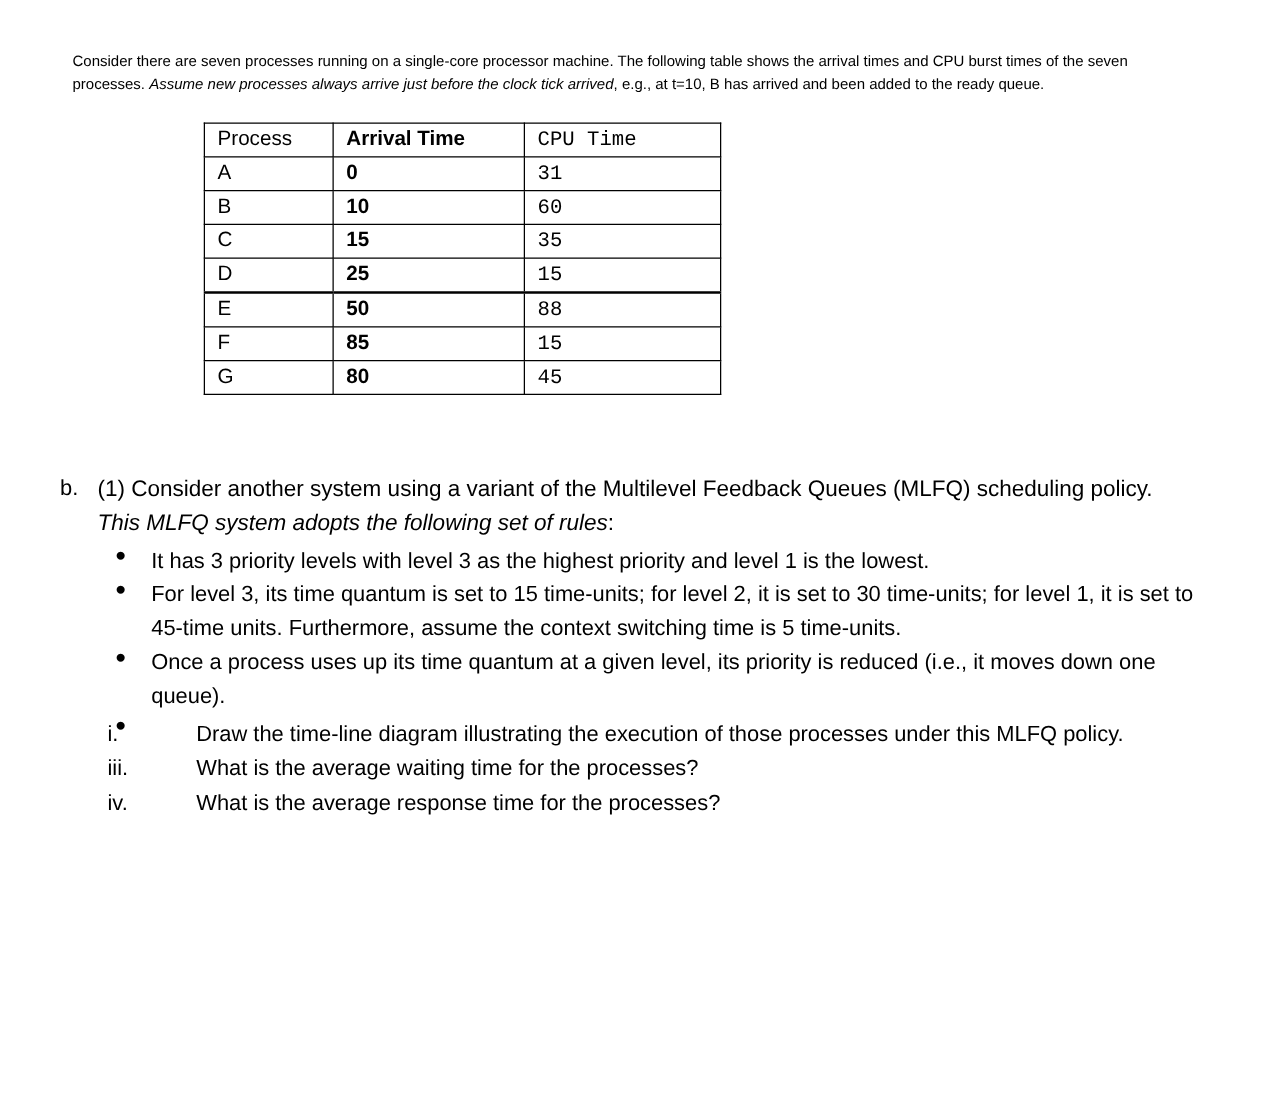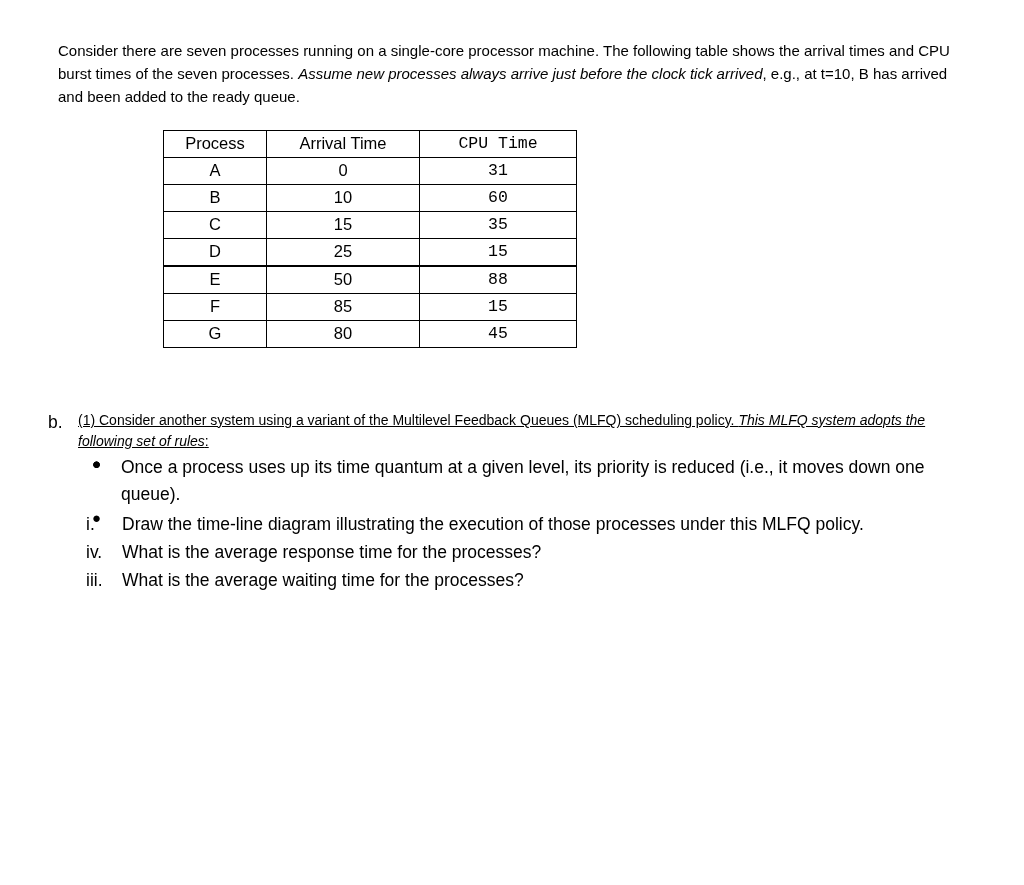--- a/index.html
+++ b/index.html
@@ -17,63 +17,61 @@
     position: relative;
     overflow: hidden;
   }
   .page {
     padding: 40px 48px 0 48px;
     box-sizing: border-box;
   }
   .intro {
     margin: 0 0 0 10px;
     width: 900px;
-    font-size: 15px;
+    font-size: 12px;
     line-height: 1.52;
   }
   .intro .ital {
     font-style: italic;
   }
   table.proc {
     border-collapse: collapse;
     margin: 22px 0 0 115px;
     font-size: 16.5px;
   }
   table.proc td {
     border: 1px solid #000000;
-    text-align: center;
     padding: 1px 10px;
     height: 24px;
     box-sizing: border-box;
   }
   table.proc td.c1 { width: 103px; }
-  table.proc td.c2 { width: 153px; }
+  table.proc td.c2 { width: 153px; font-weight: bold; }
   table.proc td.c3 { width: 157px; font-family: Liberation Mono, monospace; }
   table.proc tr.gap td {
     border-top-width: 2px;
   }
   .section-b {
     margin-top: 62px;
     position: relative;
     padding-left: 0;
   }
   .b-row {
     display: flex;
     align-items: flex-start;
   }
   .b-label {
     width: 30px;
     flex: 0 0 30px;
     font-size: 17.5px;
   }
   .b-text {
     width: 852px;
-    font-size: 14px;
-    line-height: 1.52;
-    text-decoration: underline;
+    font-size: 18px;
+    line-height: 1.52;
   }
   .b-text .ital { font-style: italic; }
   ul.rules {
     list-style: none;
     margin: 2px 0 0 0;
     padding: 0 0 0 40px;
   }
   ul.rules li {
     position: relative;
     padding-left: 33px;
@@ -99,20 +97,21 @@
     font-size: 17.5px;
     line-height: 1.52;
     margin-bottom: 1px;
   }
   ol.questions li .num {
     width: 36px;
     flex: 0 0 36px;
   }
   ol.questions li .qtext {
     flex: 1 1 auto;
+    margin-left: 35px;
   }
 </style>
 </head>
 <body>
 
 <div class="page">
 
   <p class="intro">
     <span>Consider there are seven processes running on a single-core processor machine. The following table shows the arrival times and CPU burst times of the seven processes. </span><span class="ital">Assume new processes always arrive just before the clock tick arrived</span><span>, e.g., at t=10, B has arrived and been added to the ready queue.</span>
   </p>
@@ -166,42 +165,44 @@
     <div class="b-row">
       <div class="b-label">b.</div>
       <div class="b-text">
         <span>(1) Consider another system using a variant of the Multilevel Feedback Queues (MLFQ) scheduling policy. </span><span class="ital">This MLFQ system adopts the following set of rules</span><span>:</span>
       </div>
     </div>
 
     <ul class="rules">
       <li>
         <span class="bullet">●</span>
-      </li>
-      <li>
-        <span class="bullet">●</span>
+        <span>It has 3 priority levels with level 3 as the highest priority and level 1 is the lowest.</span>
+      </li>
+      <li>
+        <span class="bullet">●</span>
+        <span>For level 3, its time quantum is set to 15 time-units; for level 2, it is set to 30 time-units; for level 1, it is set to 45-time units. Furthermore, assume the context switching time is 5 time-units.</span>
       </li>
       <li>
         <span class="bullet">●</span>
         <span>Once a process uses up its time quantum at a given level, its priority is reduced (i.e., it moves down one queue).</span>
       </li>
       <li>
         <span class="bullet">●</span>
       </li>
     </ul>
 
     <ol class="questions">
       <li>
         <span class="num">i.</span>
         <span class="qtext">Draw the time-line diagram illustrating the execution of those processes under this MLFQ policy.</span>
       </li>
       <li>
+        <span class="num">iii.</span>
+        <span class="qtext">What is the average waiting time for the processes?</span>
+      </li>
+      <li>
         <span class="num">iv.</span>
         <span class="qtext">What is the average response time for the processes?</span>
       </li>
-      <li>
-        <span class="num">iii.</span>
-        <span class="qtext">What is the average waiting time for the processes?</span>
-      </li>
     </ol>
   </div>
 
 </div>
 
 </body></html>

